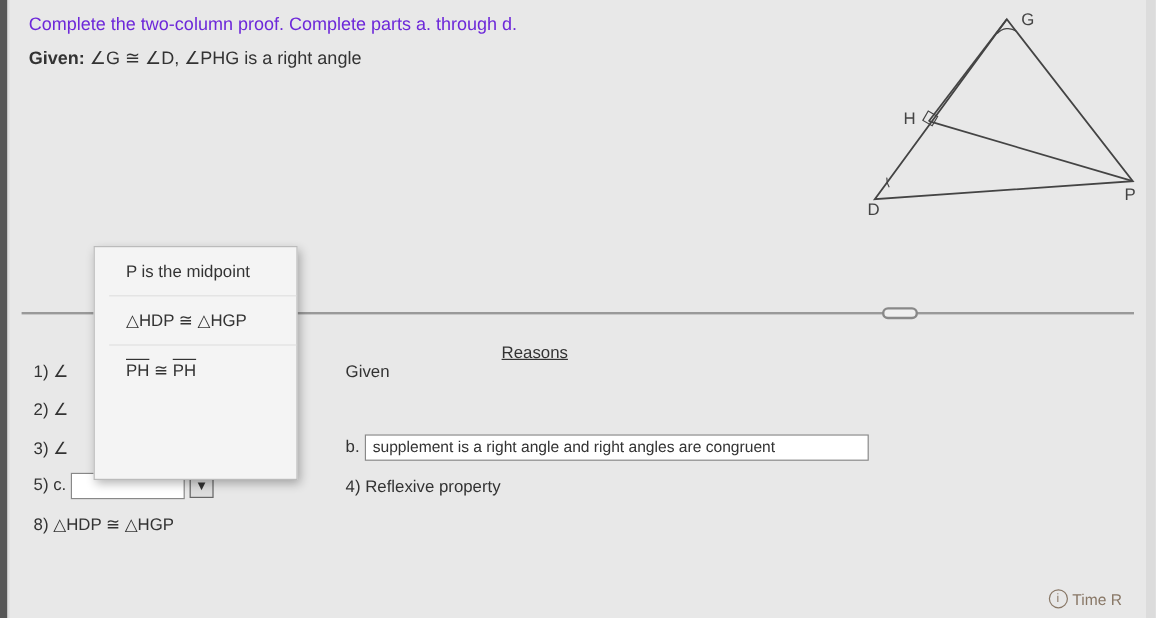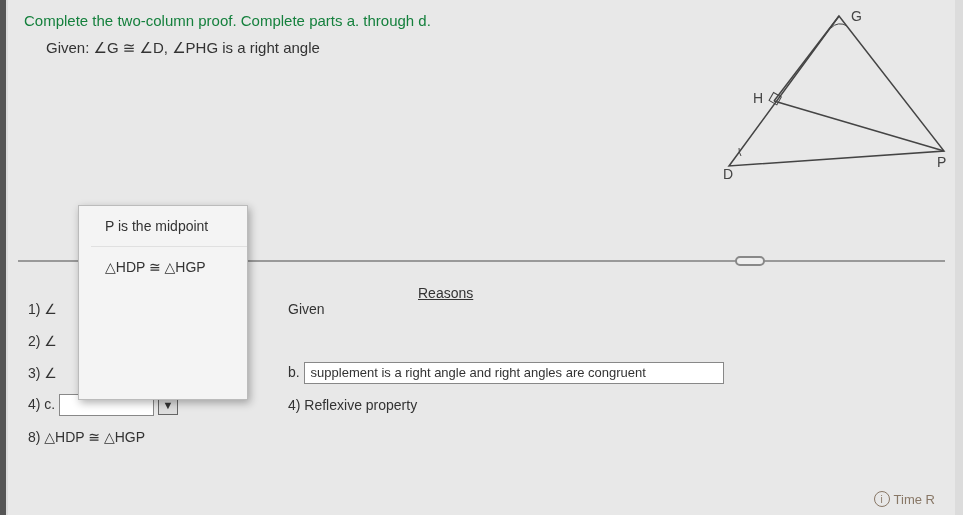--- a/index.html
+++ b/index.html
@@ -10,23 +10,23 @@
       font-size: 14px;
       color: #333;
       position: relative;
       overflow: hidden;
     }
     .page {
       position: absolute; left: 8px; top: 0; right: 8px; bottom: 0;
       background: #e8e8e8;
       padding: 12px 16px;
     }
-    .instructions { margin-bottom: 10px; font-size: 15px; color: #15803d; }
+    .instructions { margin-bottom: 10px; font-size: 15px; color: #6d28d9; }
     .given-prove { margin-bottom: 6px; font-size: 15px; }
-    .given-prove b { font-weight: normal; margin-left: 22px; }
+    .given-prove b { font-weight: bold; }
     .diagram {
       position: absolute; right: 6px; top: 6px; width: 230px; height: 180px;
     }
     .diagram svg { width: 100%; height: 100%; }
     .diagram .lbl { position: absolute; font-size: 14px; color: #444; }
     .divider {
       position: absolute; left: 10px; top: 260px; right: 10px; height: 2px;
       background: #999;
     }
     .handle {
@@ -115,33 +115,36 @@
     </div>
     <div class="row">
       <div class="stmt">3) ∠</div>
       <div class="reason">
         <span>b.</span>
         <span class="inputbox" style="width:420px">supplement is a right angle and right angles are congruent</span>
       </div>
     </div>
     <div class="row">
       <div class="stmt">
-        <span>4) c.</span>
+        <span>5) c.</span>
         <span class="inputbox" style="width:95px"></span>
         <span class="dropdown-btn">▼</span>
       </div>
       <div class="reason">4) Reflexive property</div>
     </div>
     <div class="row">
       <div class="stmt">8) △HDP ≅ △HGP</div>
     </div>
   </div>
 
   <div class="popup">
     <div class="popup-item">P is the midpoint</div>
     <div class="popup-item">△HDP ≅ △HGP</div>
+    <div class="popup-item">
+      <span class="ov">PH</span><span> ≅ </span><span class="ov">PH</span>
+    </div>
   </div>
 
   <div class="footer-icon">
     <span class="circle">i</span>
     <span>Time R</span>
   </div>
 </div>
 
 </body></html>

